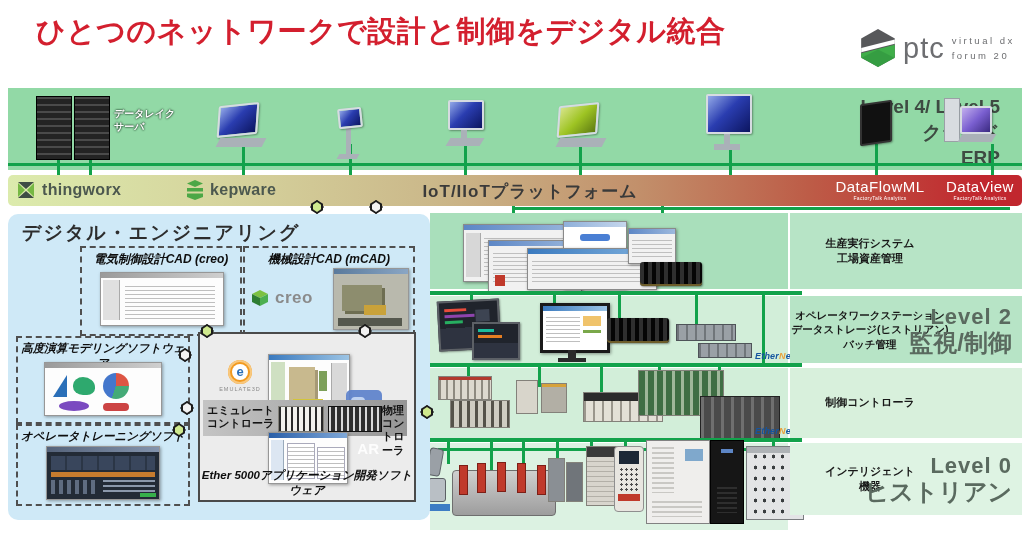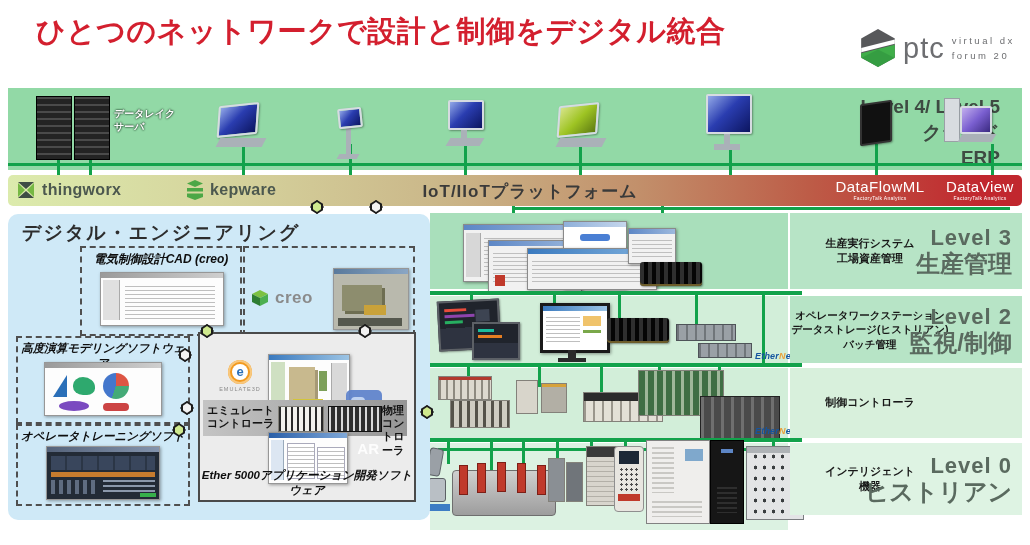--- a/index.html
+++ b/index.html
@@ -316,24 +316,20 @@
     <div style="position:absolute;left:6px;bottom:10px;width:20px;height:26px;background-image:repeating-linear-gradient(180deg,#2e2e2e 0 2px,transparent 2px 5px)"></div>
   </div>
   <div class="abs" style="left:746px;top:446px;width:56px;height:72px;background:#e3e4e6;border:1px solid #7a7d80">
     <div style="position:absolute;inset:4px;background-image:radial-gradient(#3a3d40 1.4px,transparent 1.8px);background-size:9px 11px"></div>
     <div style="position:absolute;left:0;top:0;width:100%;height:6px;background:#aeb2b6"></div>
   </div>
 
   <div class="lvlblock" style="top:213px;height:76px;background:#b7e4c6">
     <div class="lvl-desc pre">生産実行システム
 工場資産管理</div>
-    <div class="lvl-big">
-      <div class="l">Level 3</div>
-      <div class="n">生産管理</div>
-    </div>
   </div>
   <div class="lvlblock" style="top:296px;height:67px;background:#b7e4c6">
     <div class="lvl-desc sm pre">オペレータワークステーション
 データストレージ(ヒストリアン)
 バッチ管理</div>
     <div class="lvl-big">
       <div class="l">Level 2</div>
       <div class="n">監視/制御</div>
     </div>
   </div>
@@ -355,20 +351,21 @@
   <div class="abs dbox" style="left:80px;top:246px;width:158px;height:86px">
     <span class="dbox-label">電気制御設計CAD (creo)</span>
     <div class="shot" style="left:18px;top:24px;width:122px;height:52px">
       <div class="tb" style="background:linear-gradient(90deg,#9a9a9a,#cfcfcf)"></div>
       <div class="abs" style="left:2px;top:7px;width:16px;height:40px;background:#e0e0e0;border-right:1px solid #aaa"></div>
       <div class="abs lines" style="left:24px;top:10px;width:90px;height:36px"></div>
     </div>
   </div>
 
   <div class="abs dbox" style="left:243px;top:246px;width:168px;height:86px">
+    <span class="dbox-label">機械設計CAD (mCAD)</span>
     <div class="abs logo-row" style="left:6px;top:40px">
       <svg width="18" height="18" viewBox="0 0 18 18">
         <polygon points="9,1 17,5 9,9 1,5" fill="#7cc142"></polygon>
         <polygon points="1,5 9,9 9,17 1,13" fill="#2e7d32"></polygon>
         <polygon points="17,5 9,9 9,17 17,13" fill="#4caf50"></polygon>
       </svg>
       <span class="creo-text">creo</span>
     </div>
     <div class="shot" style="left:88px;top:20px;width:74px;height:60px;background:#b9b9ad">
       <div class="tb" style="background:linear-gradient(90deg,#5a7a9c,#8aa6c4)"></div>

